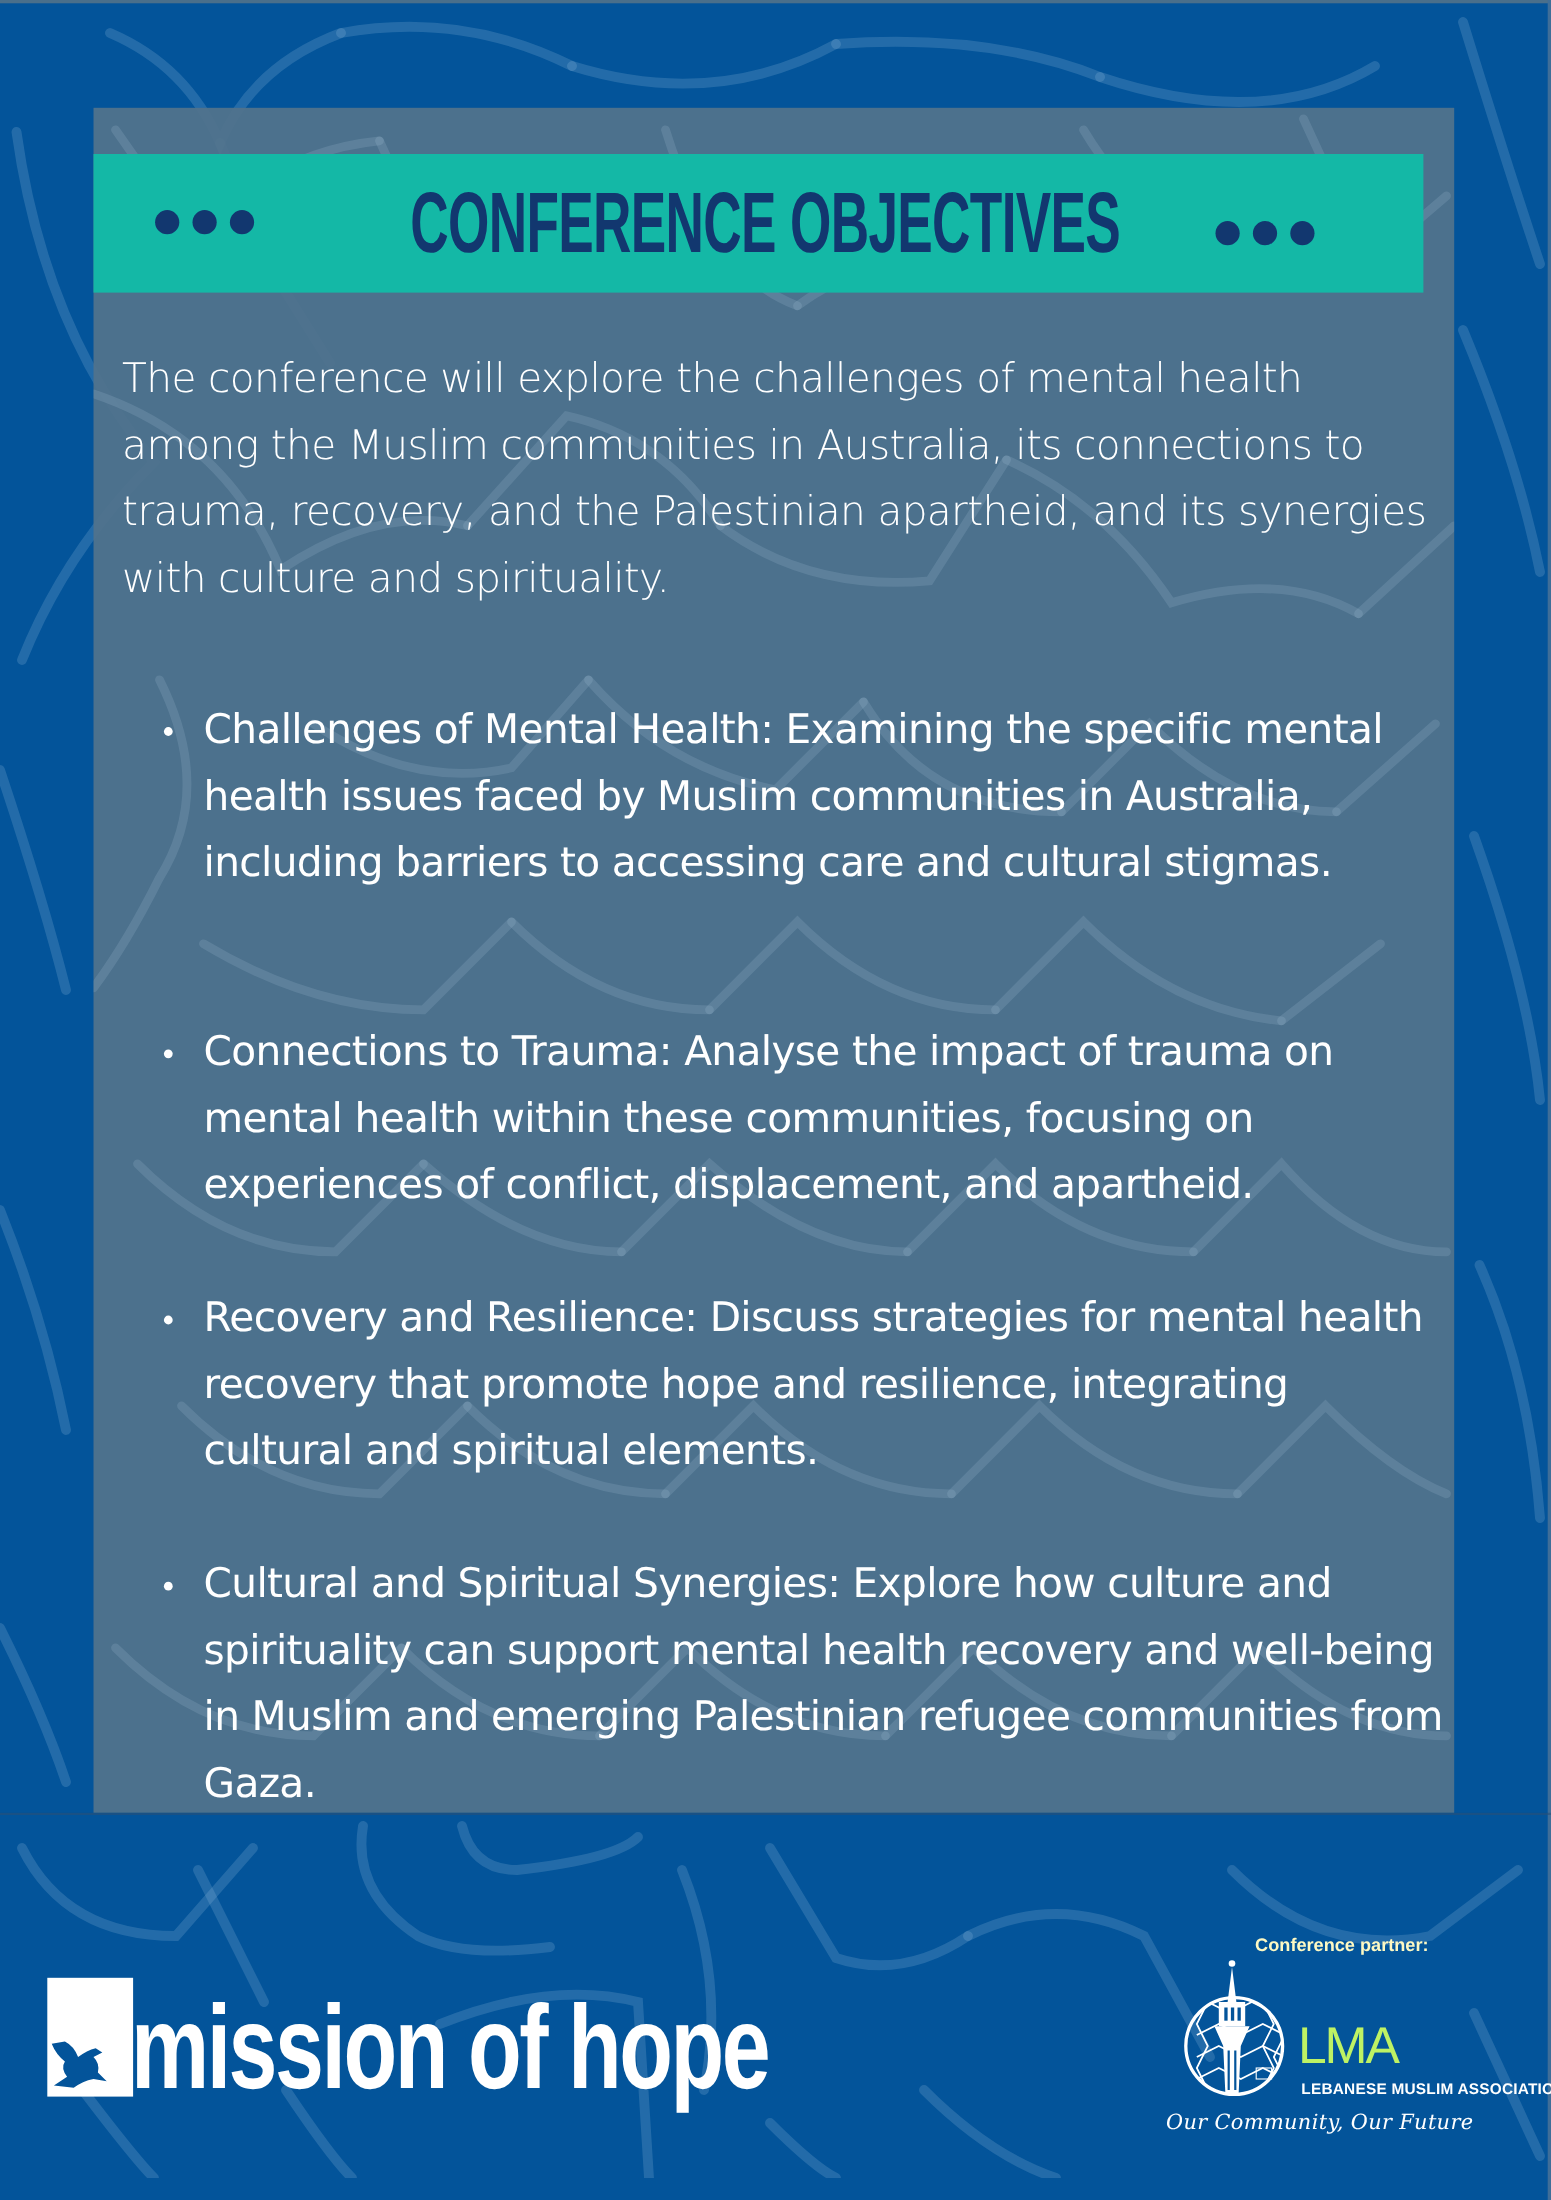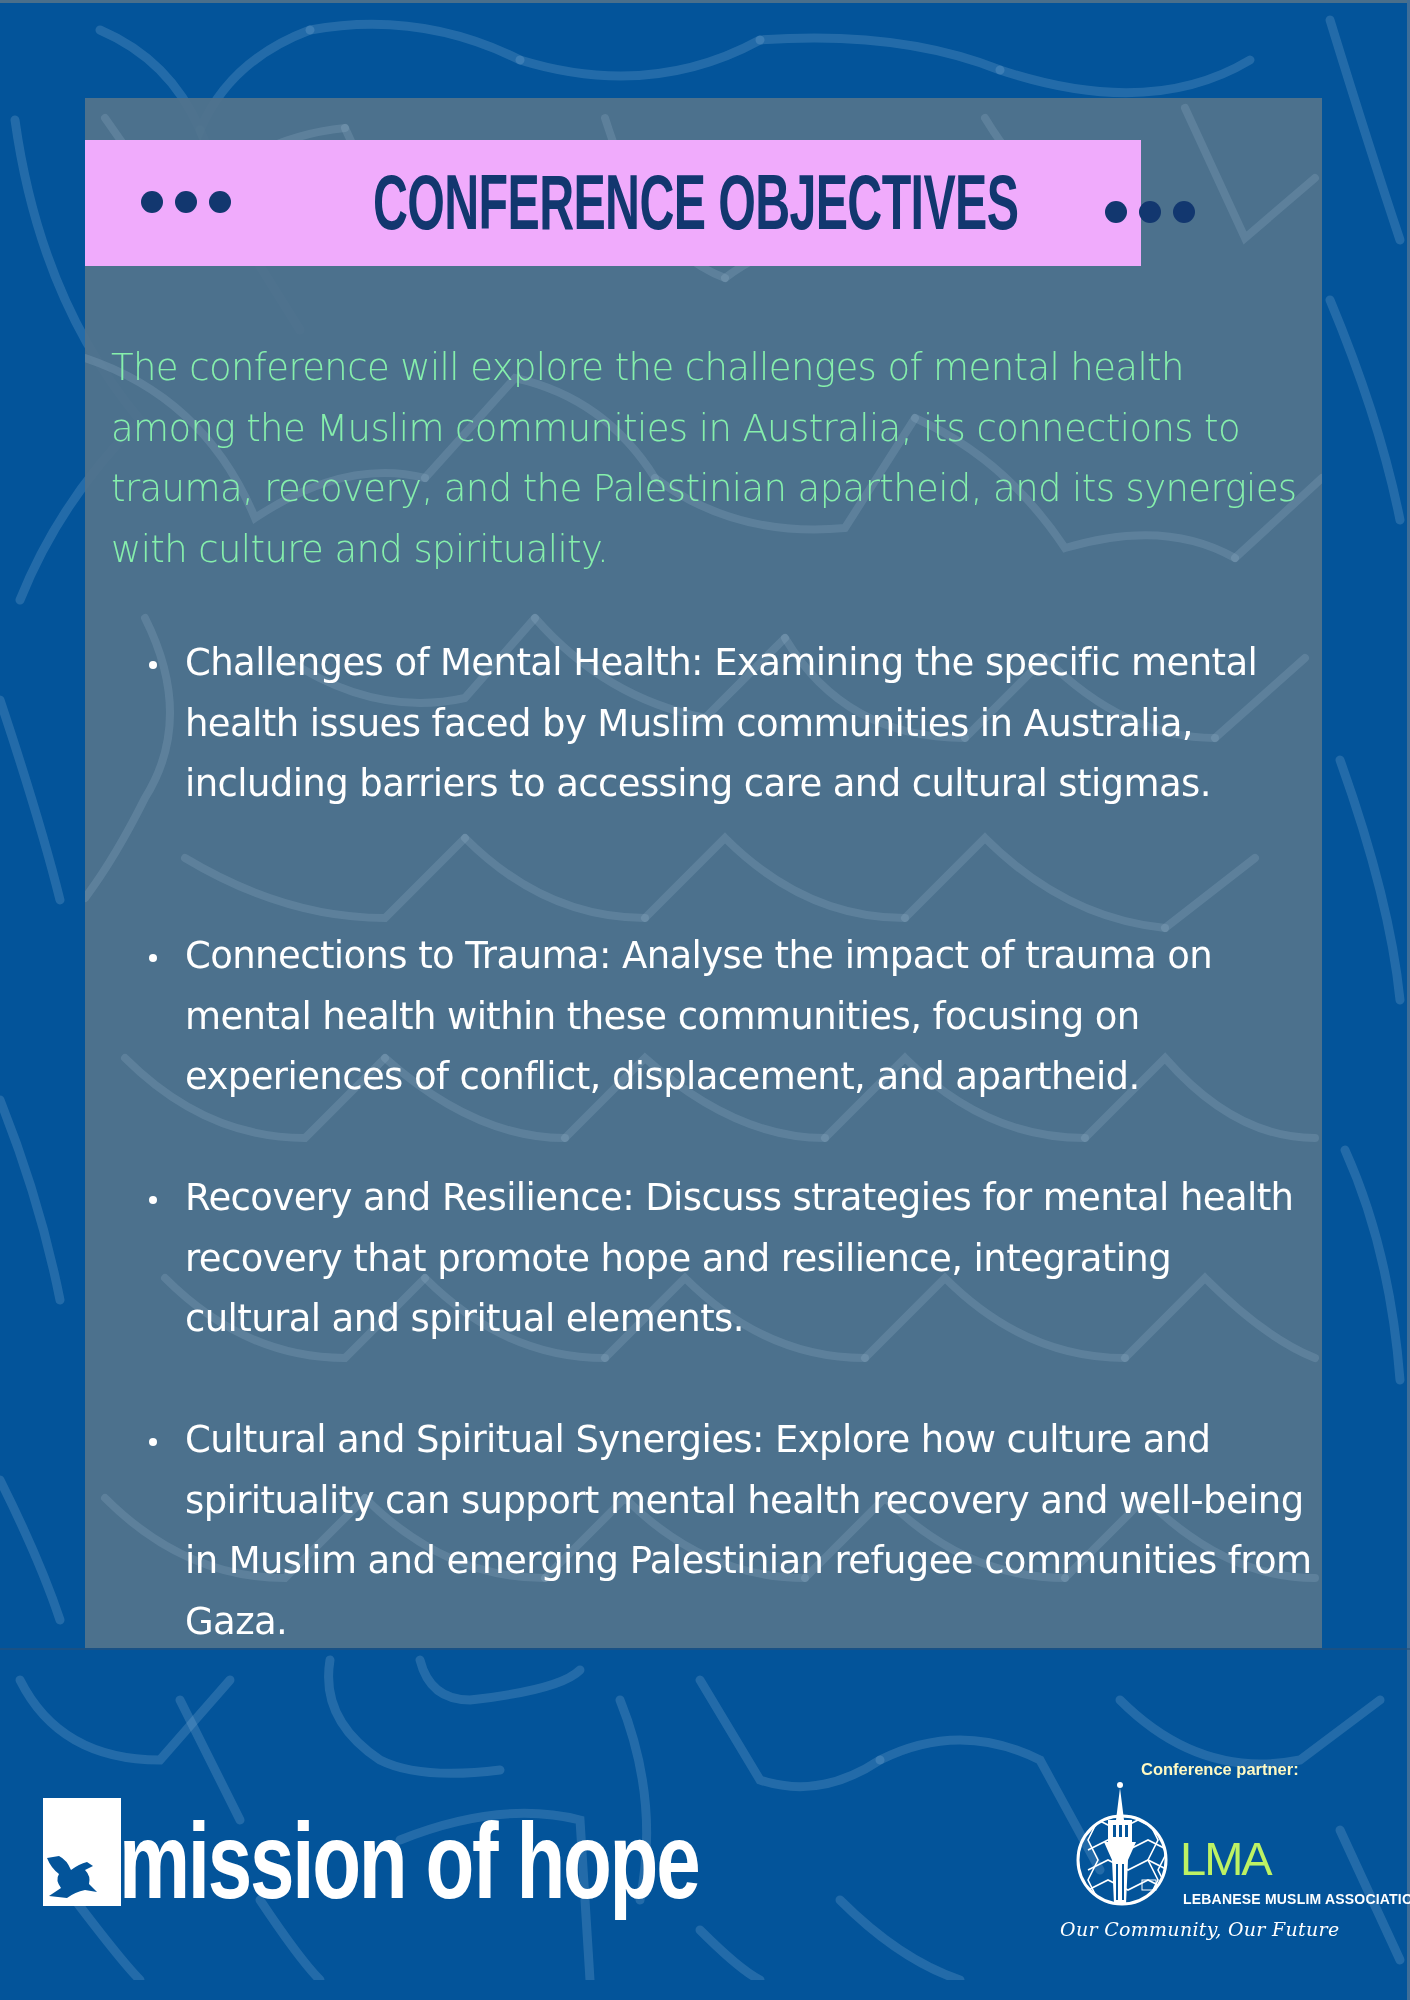--- a/index.html
+++ b/index.html
@@ -14,38 +14,37 @@
   .right-edge { position: absolute; right:0; top:0; width:3px; height:2000px; background:#3f6e98; }
 
   .panel {
     position: absolute; left: 85px; top: 98px; width: 1237px; height: 1550px;
     background: rgba(82,115,140,0.93);
   }
   .panel-pattern { position:absolute; left:0; top:0; width:100%; height:100%; }
   .divider-line { position:absolute; left:0; top:1648px; width:1410px; height:2px; background: rgba(40,80,120,0.6); }
 
   .banner {
-    position: absolute; left: 0; top: 42px; width: 1008px; height: 126px;
-    background: #f0abfc;
-    padding-left: 48px;
+    position: absolute; left: 0; top: 42px; width: 1209px; height: 126px;
+    background: #14b8a6;
   }
   .dots { position: absolute; display: flex; gap: 12px; }
   .dots span { width: 22px; height: 22px; border-radius: 50%; background: #12376f; display:block; }
   .dots-left { left: 56px; top: 51px; }
   .dots-right { left: 1020px; top: 61px; }
   .banner-title {
     position: absolute; left: 288px; top: 22px; width: 640px; height: 80px;
     color: #12376f; font-family: "Liberation Sans", sans-serif; font-weight: 700;
     font-size: 78px; line-height: 80px; letter-spacing: -1px;
     transform: scaleX(0.62); transform-origin: left center; white-space: nowrap;
   }
 
   .intro {
-    position: absolute; left: 26px; top: 240px; width: 1200px;
-    color: #86efac; font-family: "DejaVu Sans", sans-serif;
+    position: absolute; left: 26px; top: 216px; width: 1200px;
+    color: #ffffff; font-family: "DejaVu Sans", sans-serif;
     font-size: 37px; line-height: 60.5px; letter-spacing: -0.6px;
     font-weight: 300;
   }
   .bullets { position: absolute; left: 0; top: 0; width: 100%; }
   .bullet {
     position: absolute; left: 100px; width: 1130px;
     color: #ffffff; font-size: 37px; line-height: 60.5px; letter-spacing: -0.6px;
   }
   .bullet::before {
     content: ""; position: absolute; left: -36px; top: 28px;

